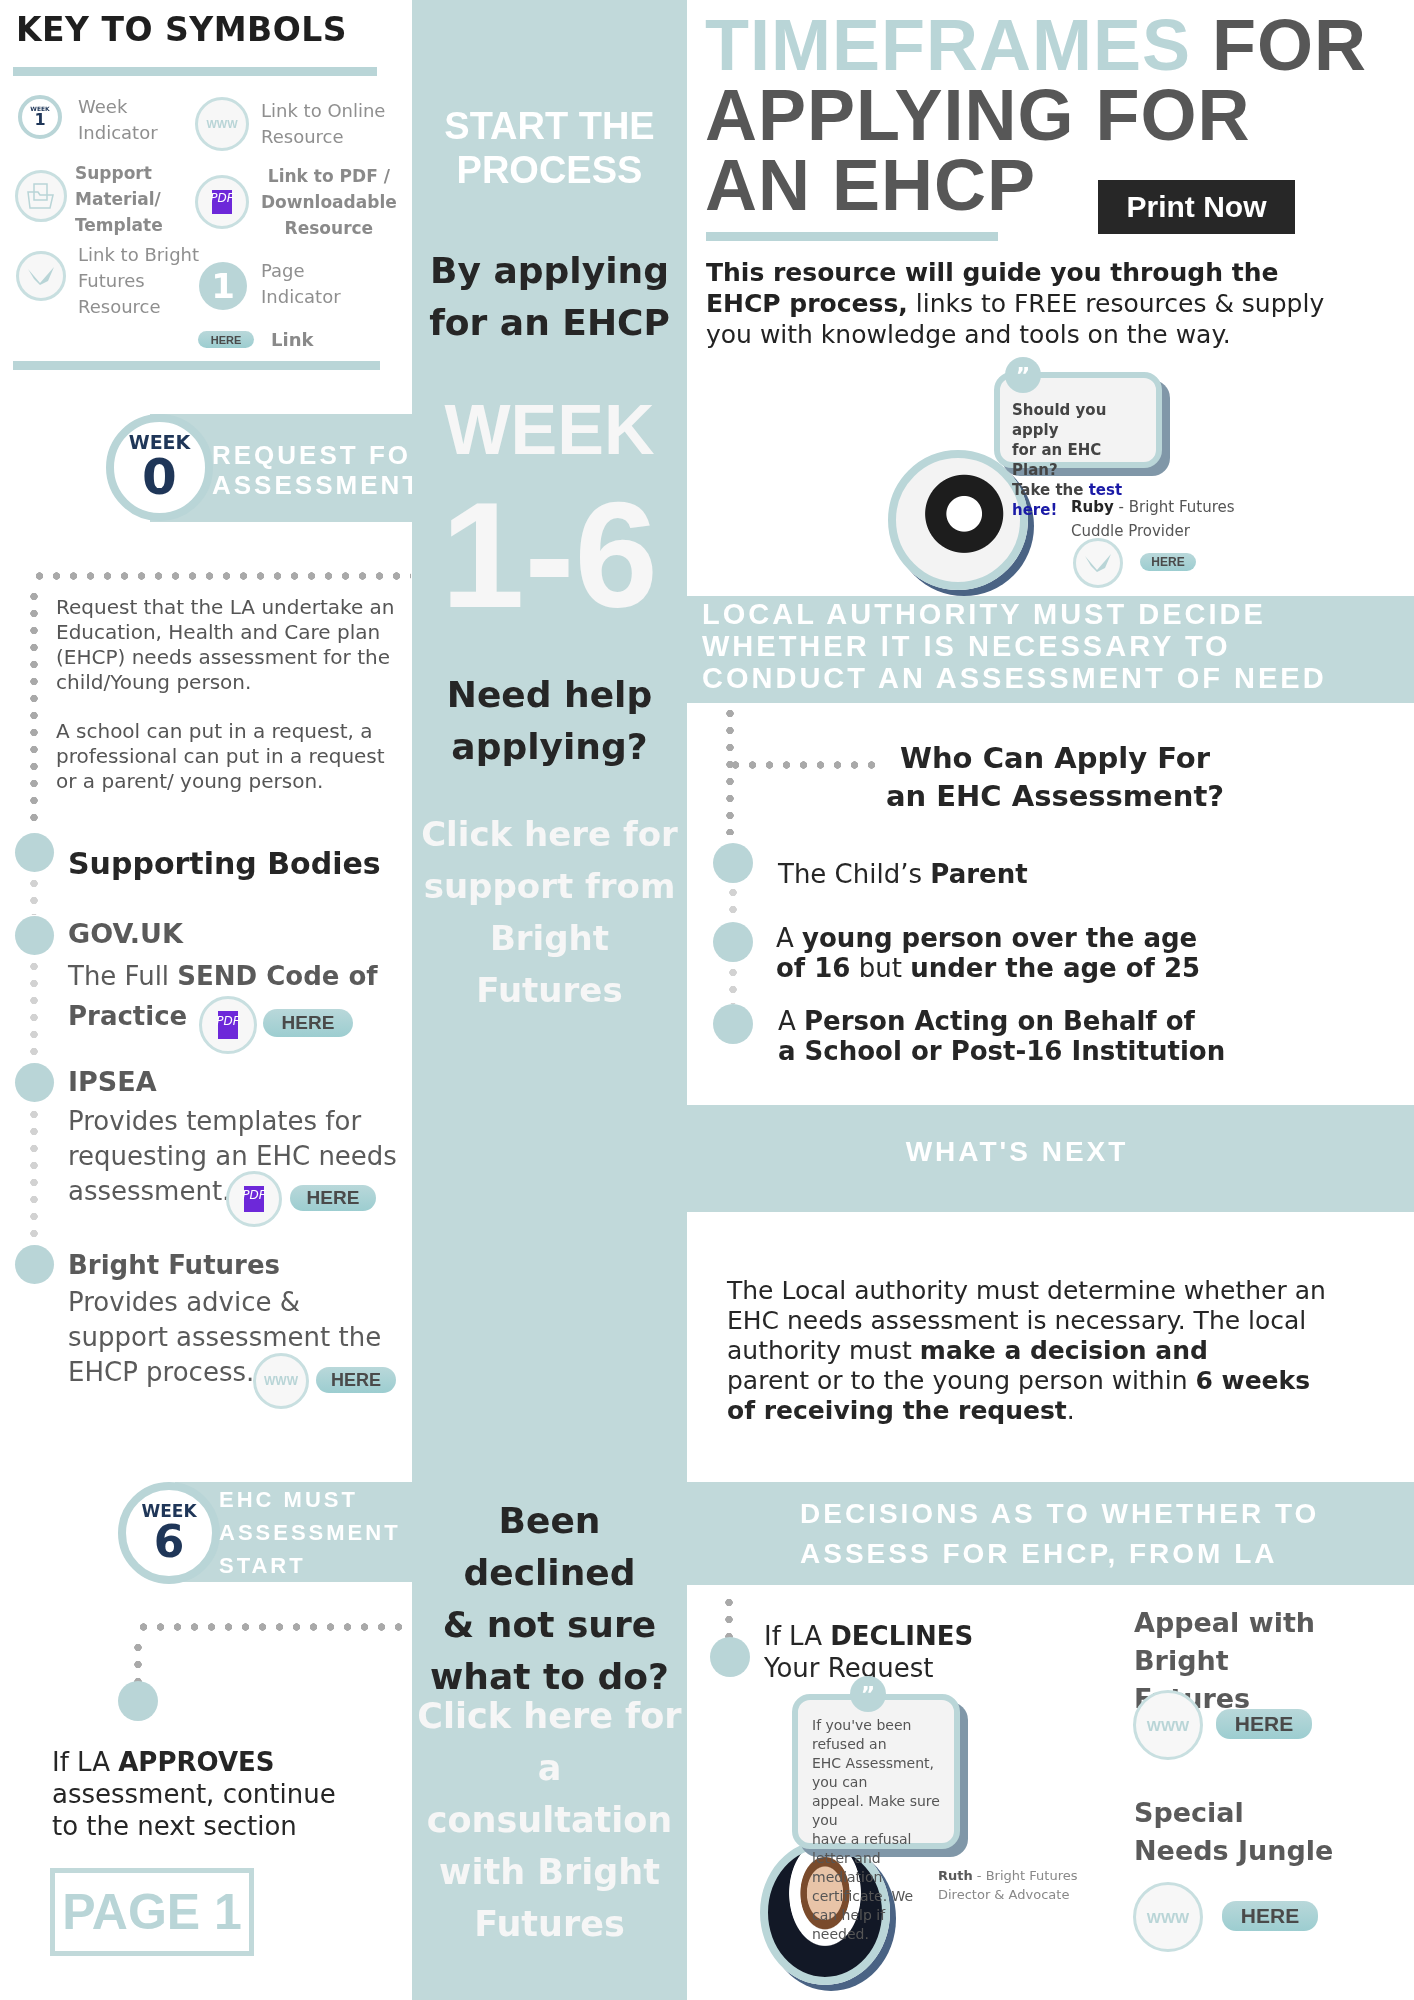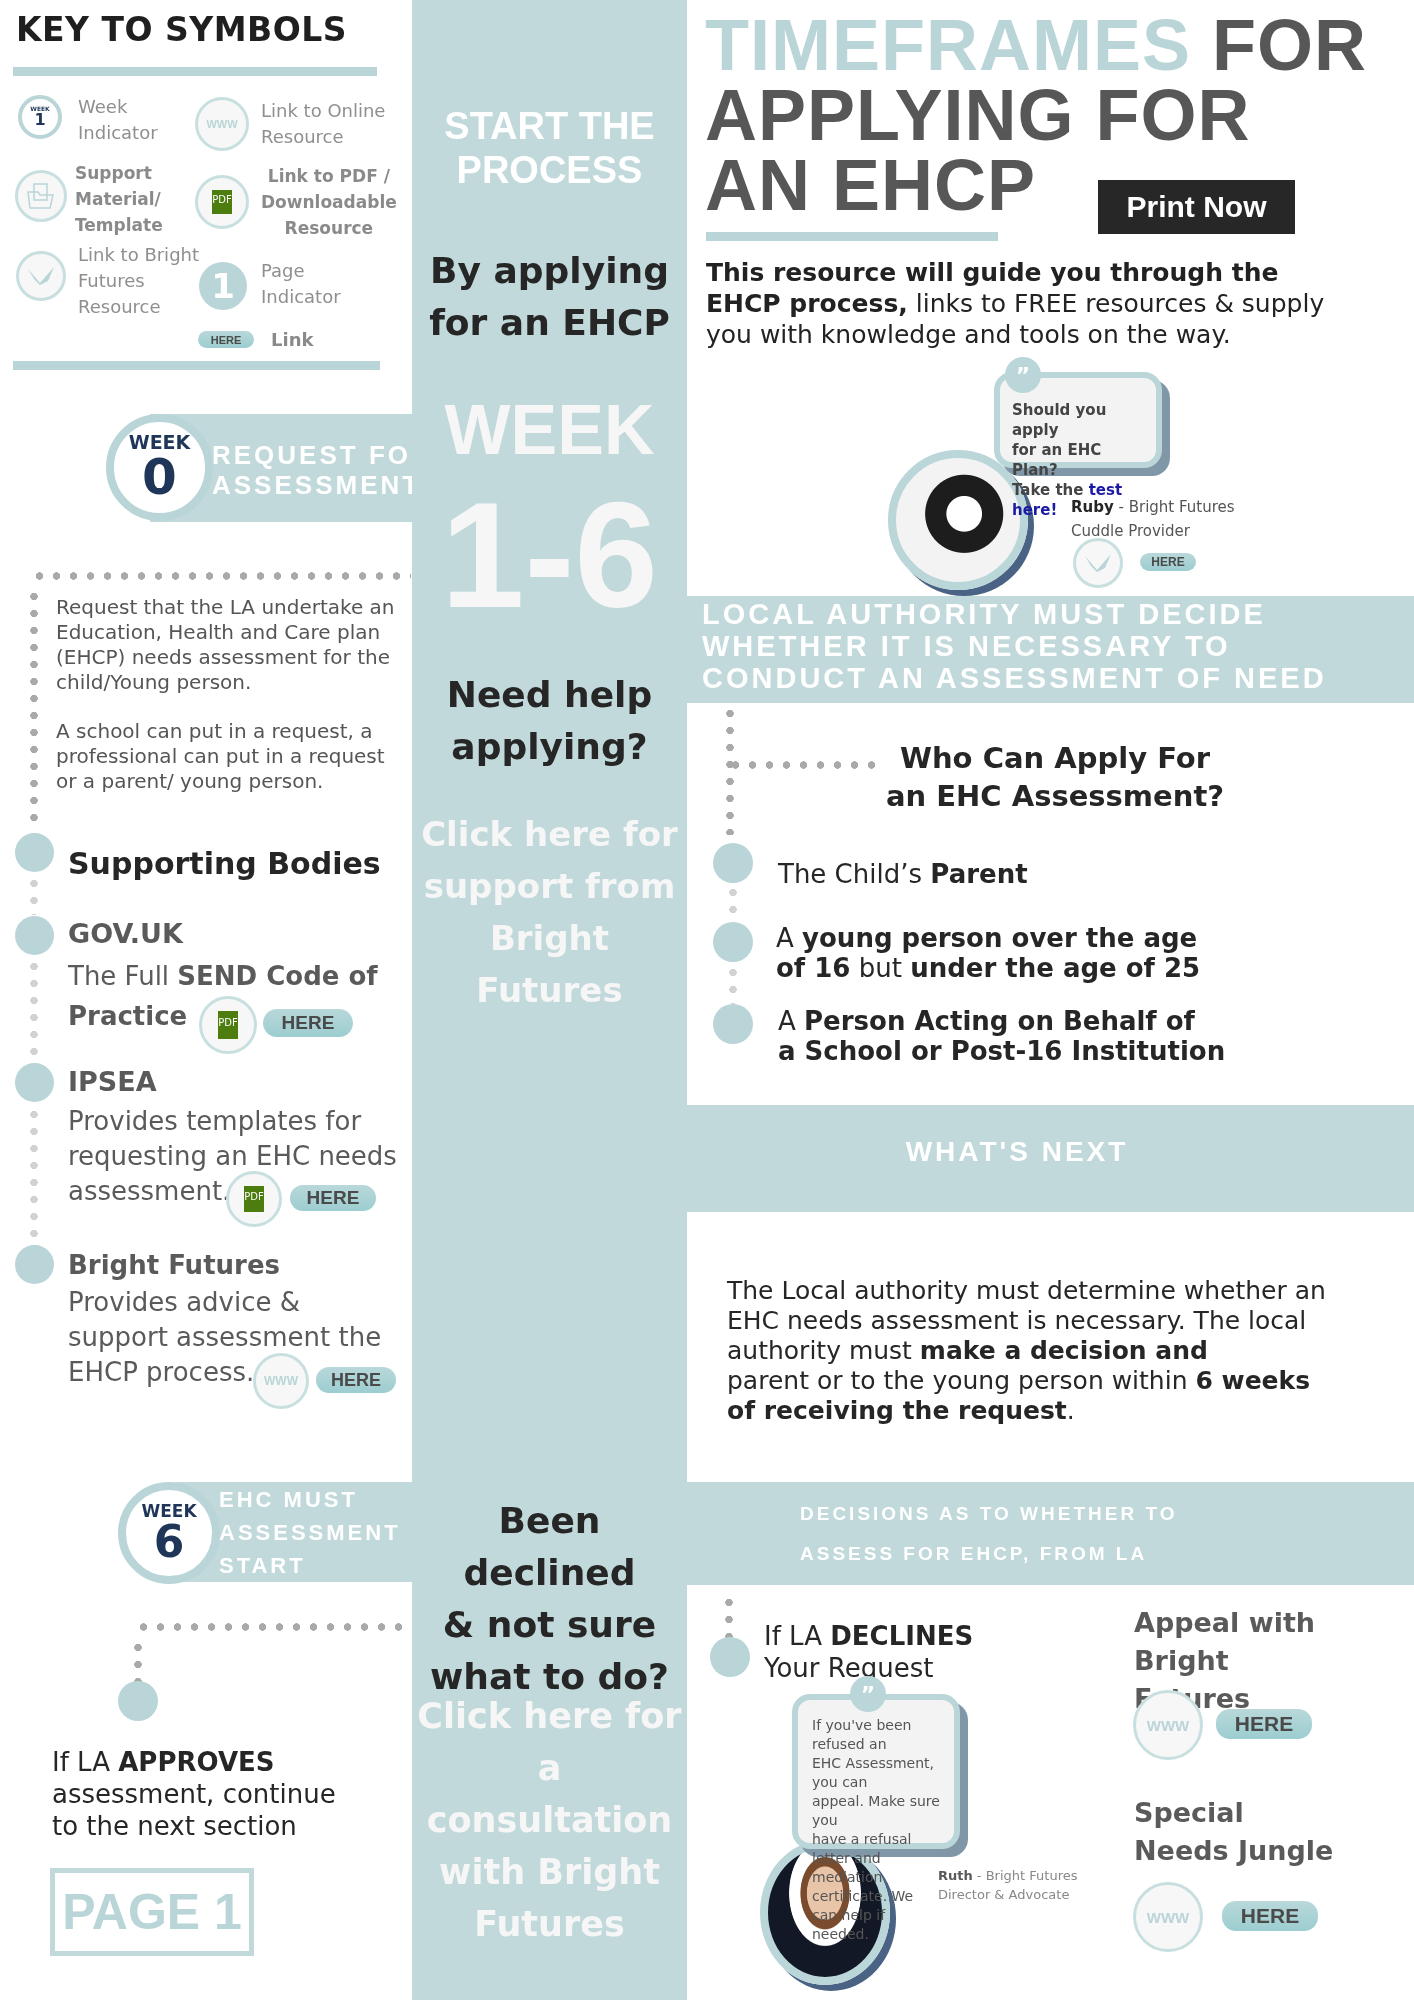--- a/index.html
+++ b/index.html
@@ -14,21 +14,21 @@
   .bold { font-weight: bold; }
 
   
   .key-title { left: 16px; top: 10px; font-size: 33px; font-weight: bold; color: #1f1f1f; letter-spacing: 0.5px; }
   .key-bar { height: 9px; background: #b9d5d7; }
   .key-label { font-size: 18px; line-height: 26px; color: #8f8f8f; }
   .key-label.b { font-weight: bold; color: #8a8a8a; font-size: 17px; }
   .icon-circle { border-radius: 50%; border: 3px solid #c8dfe0; background: #f7f7f7; display: flex; align-items: center; justify-content: center; }
   .week-badge { border-radius: 50%; border: 5px solid #b9d5d7; background: #fff; display: flex; flex-direction: column; align-items: center; justify-content: center; color: #1f3658; font-weight: bold; line-height: 1; }
   .here-pill { border-radius: 14px; background: linear-gradient(#b9d8da, #9ccdd0); color: #4a4a4a; font-weight: bold; display: flex; align-items: center; justify-content: center; font-family: "Liberation Sans", sans-serif; }
-  .pdf-doc { width: 40%; height: 52%; background: #4d7c0f; position: relative; display: flex; align-items: flex-end; justify-content: center; color: #fff; font-size: 10px; padding-bottom: 20%; }
+  .pdf-doc { width: 40%; height: 52%; background: #6d28d9; position: relative; display: flex; align-items: flex-end; justify-content: center; color: #fff; font-size: 12px; padding-bottom: 20%; font-style: italic; }
   .www { color: #b9d5d7; font-weight: bold; font-family: "Liberation Sans", sans-serif; }
   .dot-h { height: 8px; background-image: radial-gradient(circle, #a9a9a9 3.5px, transparent 4px); background-size: 17px 8px; background-repeat: repeat-x; }
   .dot-v { width: 8px; background-image: radial-gradient(circle, #a9a9a9 3.5px, transparent 4px); background-size: 8px 17px; background-repeat: repeat-y; }
   .dot-v.light { background-image: radial-gradient(circle, #d2d2d2 3.5px, transparent 4px); }
   .node { border-radius: 50%; background: #b9d5d7; }
 
   .mid-col { left: 412px; top: 0; width: 275px; height: 2000px; background: #c1d9da; }
   .mid-text { width: 275px; text-align: center; font-weight: bold; }
 
   .banner-text { font-weight: bold; color: #fff; letter-spacing: 3px; font-family: "Liberation Sans", sans-serif; }
@@ -290,21 +290,21 @@
 <div class="abs banner-text" style="left:687px; top:1136px; width:660px; text-align:center; font-size:28px;">WHAT'S NEXT</div>
 <div class="abs dark" style="left:727px; top:1263px; font-size:25px; line-height:30px;">
   <div>The Local authority must determine whether an</div>
   <div>EHC needs assessment is necessary. The local</div>
   <div><span>authority must </span><span class="bold">make a decision and</span></div>
   <div><span>parent or to the young person within </span><span class="bold">6 weeks</span></div>
   <div><span class="bold">of receiving the request</span><span>.</span></div>
 </div>
 
 <div class="abs teal" style="left:687px; top:1482px; width:727px; height:103px;"></div>
-<div class="abs banner-text" style="left:800px; top:1494px; font-size:19px; line-height:40px;">
+<div class="abs banner-text" style="left:800px; top:1494px; font-size:28px; line-height:40px;">
   <div>DECISIONS AS TO WHETHER TO</div>
     <div>ASSESS FOR EHCP, FROM LA</div>
 </div>
 
 <div class="abs dot-v" style="left:725px; top:1594px; height:50px;"></div>
 <div class="abs node" style="left:710px; top:1637px; width:40px; height:40px;"></div>
 <div class="abs dark" style="left:764px; top:1607px; font-size:26px; line-height:32px;">
   <div><span>If LA </span><span class="bold">DECLINES</span></div>
   <div>Your Request</div>
 </div>

